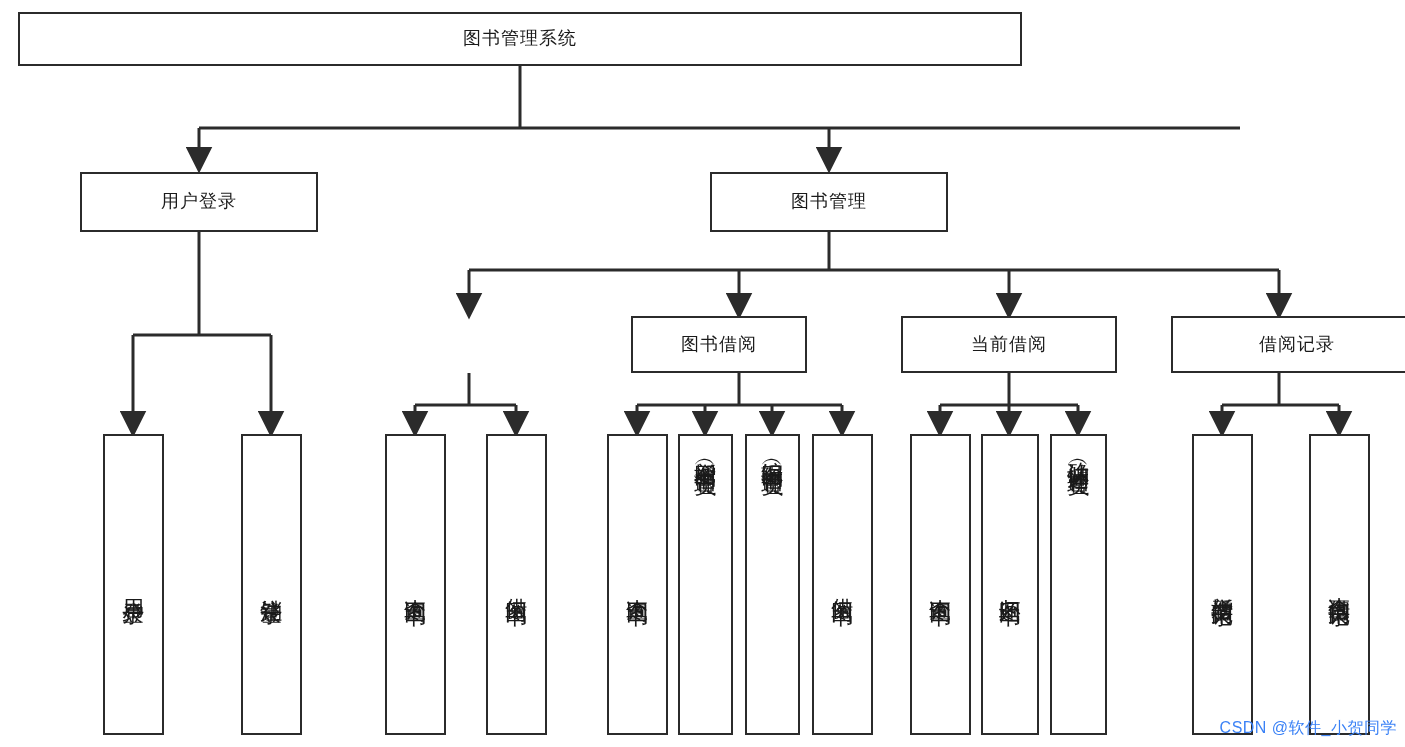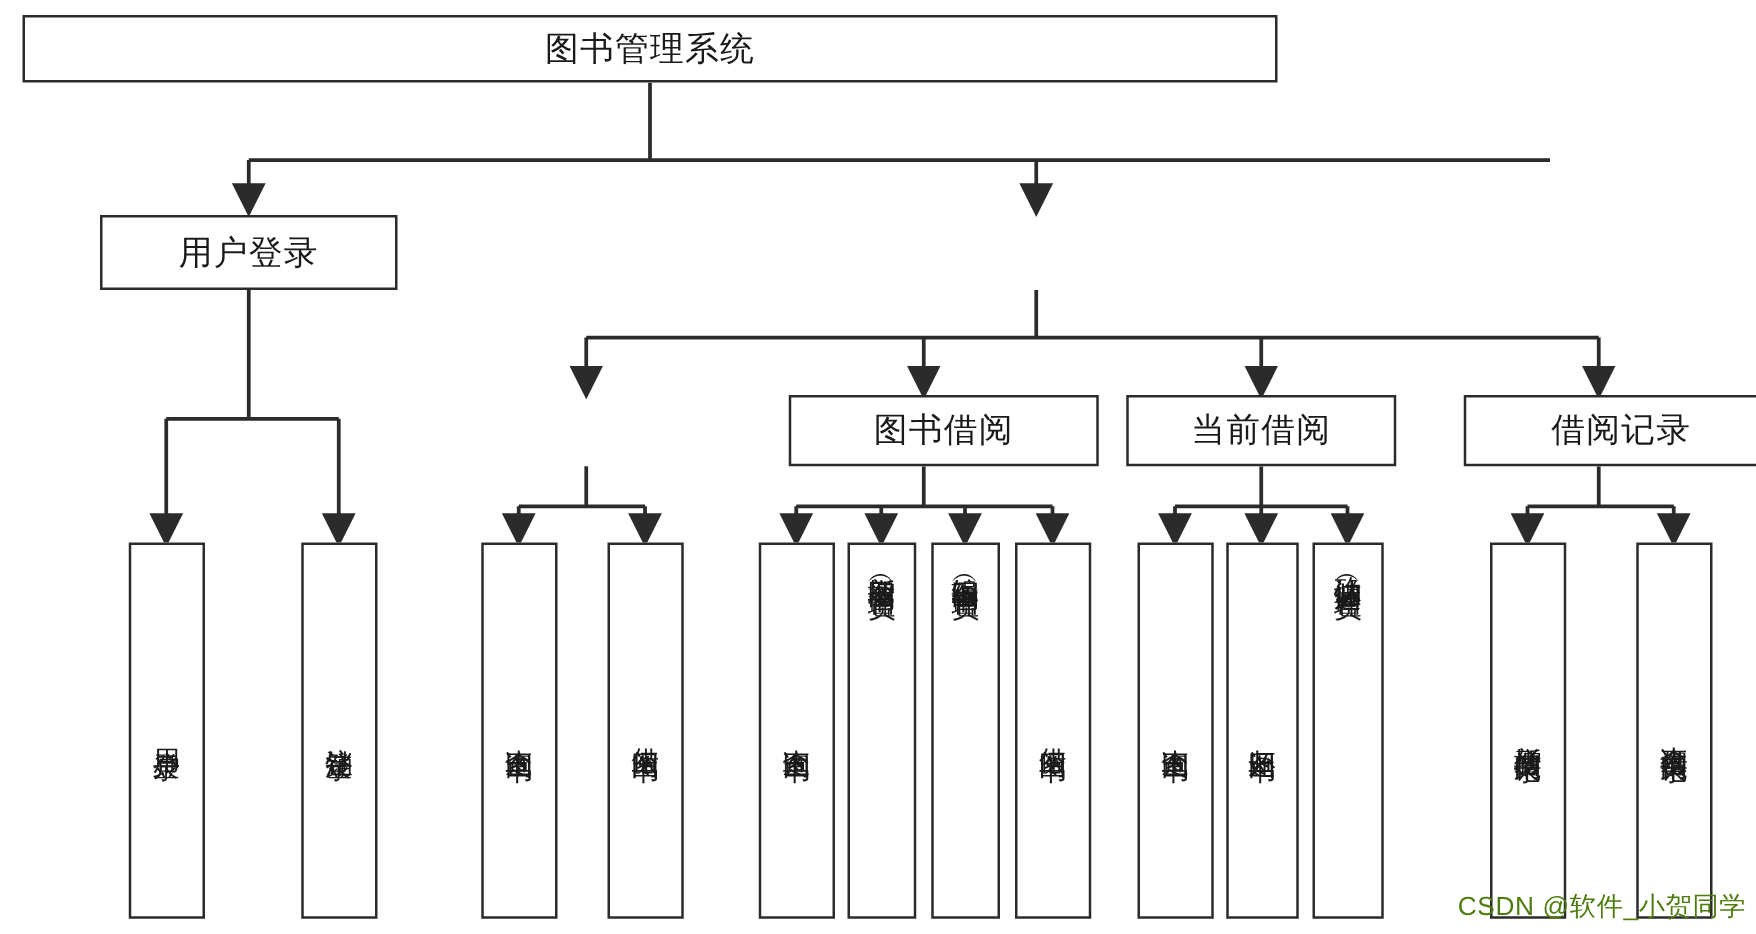--- a/index.html
+++ b/index.html
@@ -30,21 +30,21 @@
     box-sizing: border-box;
     border: 2.5px solid #2b2b2b;
     background: #ffffff;
     color: #1a1a1a;
     display: flex;
     align-items: center;
     justify-content: center;
     text-align: center;
   }
   .node.horizontal {
-    font-size: 27px;
+    font-size: 18px;
     line-height: 1.2;
     letter-spacing: 1px;
   }
   .node.vertical {
     writing-mode: vertical-rl;
     text-orientation: upright;
     font-size: 22px;
     line-height: 1.15;
     letter-spacing: 2px;
     align-items: center;
@@ -56,22 +56,22 @@
     padding-top: 8px;
   }
   .node-label {
     display: block;
     white-space: nowrap;
   }
   #watermark {
     position: absolute;
     right: 8px;
     bottom: 8px;
-    font-size: 21px;
-    color: #4d7c0f;
+    font-size: 16px;
+    color: #3b82f6;
     letter-spacing: 0.5px;
     white-space: nowrap;
     pointer-events: none;
   }
 </style>
 </head>
 <body>
 
 <div id="diagram-root">
 
@@ -126,23 +126,26 @@
   </svg>
 
   <div class="node horizontal" style="left:18px; top:12px; width:1004px; height:54px;">
     <span class="node-label">图书管理系统</span>
   </div>
 
   <div class="node horizontal" style="left:80px; top:172px; width:238px; height:60px;">
     <span class="node-label">用户登录</span>
   </div>
 
-
-
-  <div class="node horizontal" style="left:631px; top:316px; width:248px; height:57px;">
+  <div class="node horizontal" style="left:710px; top:172px; width:238px; height:60px;">
+    <span class="node-label">图书管理</span>
+  </div>
+
+
+  <div class="node horizontal" style="left:631px; top:316px; width:176px; height:57px;">
     <span class="node-label">图书借阅</span>
   </div>
 
   <div class="node horizontal" style="left:901px; top:316px; width:216px; height:57px;text-align:right;">
     <span class="node-label">当前借阅</span>
   </div>
 
   <div class="node horizontal" style="left:1171px; top:316px; width:252px; height:57px;">
     <span class="node-label">借阅记录</span>
   </div>

